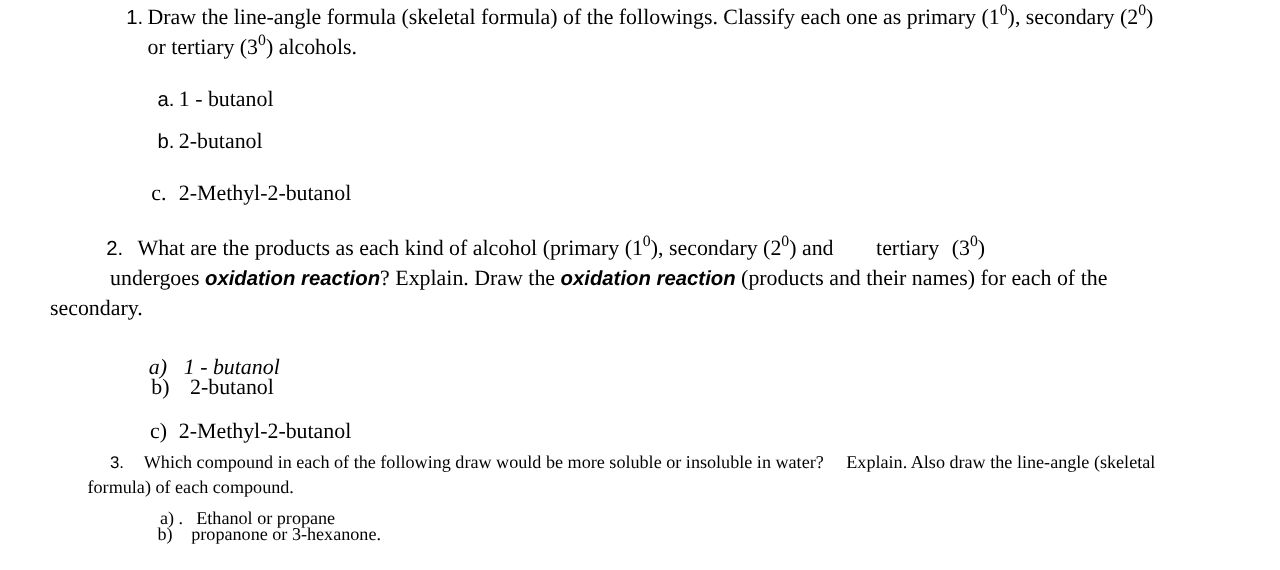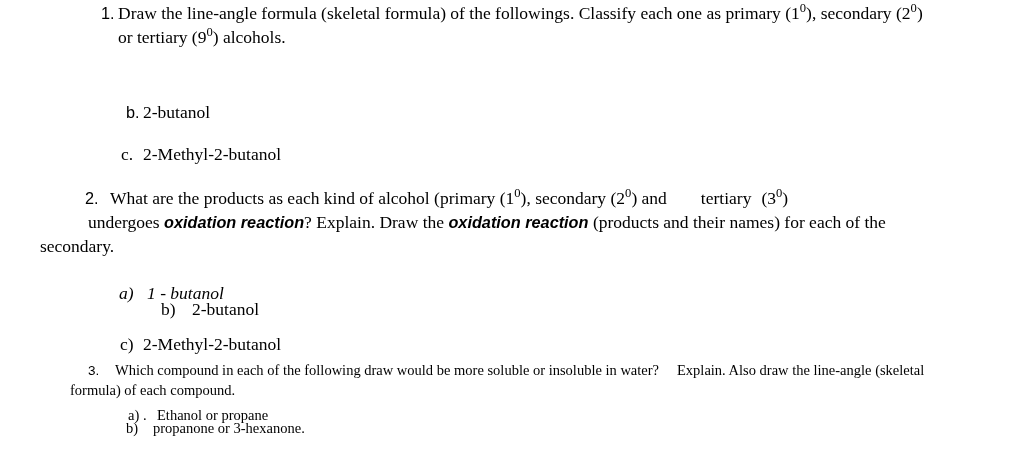--- a/index.html
+++ b/index.html
@@ -36,44 +36,47 @@
 </style>
 </head>
 <body>
 
 <div class="page">
 
   <div class="line" style="left:101px;top:3px;">
     <span class="marker sans" style="width:17px;">1.</span><span>Draw the line-angle formula (skeletal formula) of the followings. Classify each one as primary (1</span><span class="sup">0</span><span>), secondary (2</span><span class="sup">0</span><span>)</span>
   </div>
   <div class="line" style="left:118px;top:27px;">
-    <span>or tertiary (9</span><span class="sup">0</span><span>) alcohols.</span>
+    <span>or tertiary (3</span><span class="sup">0</span><span>) alcohols.</span>
   </div>
 
+  <div class="line" style="left:126px;top:69px;">
+    <span class="marker sans" style="width:17px;">a.</span><span>1 - butanol</span>
+  </div>
   <div class="line" style="left:126px;top:102px;">
     <span class="marker sans" style="width:17px;">b.</span><span>2-butanol</span>
   </div>
   <div class="line" style="left:121px;top:144px;">
     <span class="marker" style="width:22px;">c.</span><span>2-Methyl-2-butanol</span>
   </div>
 
   <div class="line" style="left:85px;top:188px;">
     <span class="marker sans" style="width:25px;">2.</span><span>What are the products as each kind of alcohol (primary (1</span><span class="sup">0</span><span>), secondary (2</span><span class="sup">0</span><span>) and</span><span class="gap" style="width:34px;"></span><span>tertiary</span><span class="gap" style="width:10px;"></span><span>(3</span><span class="sup">0</span><span>)</span>
   </div>
   <div class="line" style="left:40px;top:212px;margin-left:48px;">
     <span>undergoes </span><span class="boldi">oxidation reaction</span><span>? Explain. Draw the </span><span class="boldi">oxidation reaction</span><span> (products and their names) for each of the</span>
   </div>
   <div class="line" style="left:40px;top:236px;">
     <span>secondary.</span>
   </div>
 
   <div class="line" style="left:119px;top:283px;font-style:italic;">
     <span class="marker" style="width:28px;">a)</span><span>1 - butanol</span>
   </div>
-  <div class="line" style="left:121px;top:299px;margin-left:40px;">
+  <div class="line" style="left:121px;top:299px;">
     <span class="marker" style="width:31px;">b)</span><span>2-butanol</span>
   </div>
   <div class="line" style="left:120px;top:334px;">
     <span class="marker" style="width:23px;">c)</span><span>2-Methyl-2-butanol</span>
   </div>
 
   <div class="line sm" style="left:88px;top:362px;">
     <span class="marker sans" style="width:27px;">3.</span><span>Which compound in each of the following draw would be more soluble or insoluble in water?</span><span class="gap" style="width:18px;"></span><span>Explain. Also draw the line-angle (skeletal</span>
   </div>
   <div class="line sm" style="left:128px;top:407px;">

